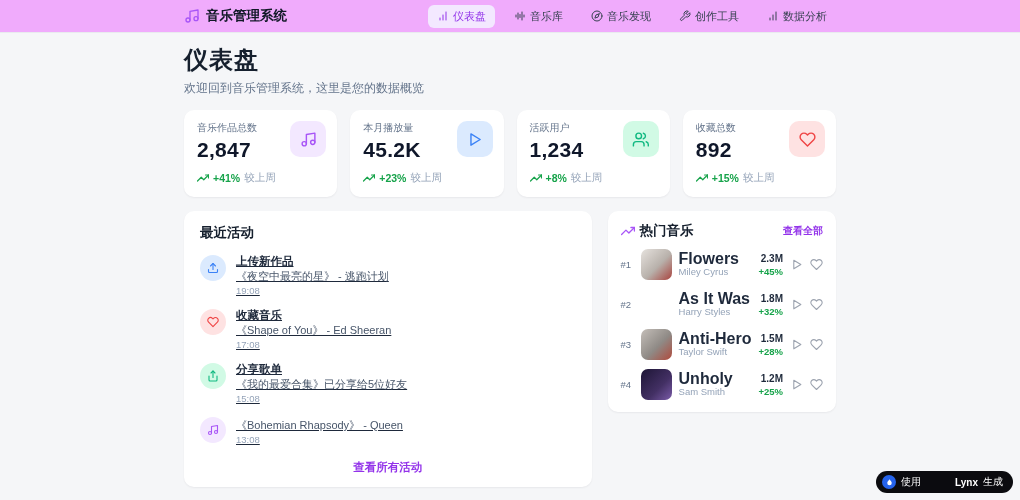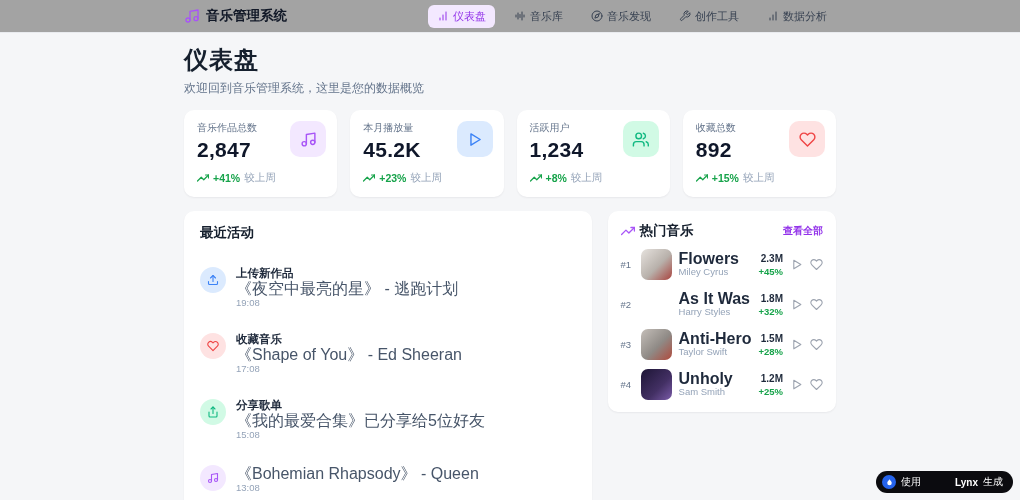--- a/index.html
+++ b/index.html
@@ -5,21 +5,21 @@
   * { box-sizing: border-box; margin: 0; padding: 0; }
   html, body { width: 1020px; height: 500px; overflow: hidden; }
   body {
     background: #f5f6f8;
     font-family: "Liberation Sans", "DejaVu Sans", sans-serif;
     color: #1e293b;
   }
   .container { width: 652px; margin: 0 auto; }
 
   
-  .header { height: 33px; background: #a3a3a3; border-bottom: 1px solid #e9ebef; }
+  .header { height: 33px; background: #f0abfc; border-bottom: 1px solid #e9ebef; }
   .header .container { height: 100%; display: flex; align-items: center; justify-content: space-between; }
   .logo-row { display: flex; align-items: center; gap: 6px; }
   .logo-icon { color: #a855f7; width: 16px; height: 16px; }
   .app-title { font-size: 13.5px; font-weight: bold; color: #111827; }
   .nav { display: flex; align-items: center; gap: 10px; }
   .nav-item { display: flex; align-items: center; gap: 4px; font-size: 11px; color: #374151; padding: 4px 9px; border-radius: 6px; cursor: pointer; white-space: nowrap; }
   .nav-item svg { width: 12px; height: 12px; }
   .nav-item.active { background: #f3e8ff; color: #9333ea; }
 
   
@@ -43,25 +43,25 @@
   .trend-value { color: #16a34a; font-weight: 700; }
   .trend-period { color: #94a3b8; }
 
   
   .panels { display: flex; gap: 16px; margin-top: 14px; align-items: flex-start; }
   .panel { background: #fff; border-radius: 10px; box-shadow: 0 1px 2px rgba(16,24,40,.06); }
   .panel-title { font-size: 13.5px; font-weight: 800; color: #16202e; }
 
   
   .activity-panel { width: 428px; padding: 13px 16px 12px; }
-  .activity-item { display: flex; gap: 10px; margin-top: 25px; }
+  .activity-item { display: flex; gap: 10px; margin-top: 13px; text-decoration: underline; }
   .act-icon { width: 26px; height: 26px; border-radius: 50%; display: flex; align-items: center; justify-content: center; flex-shrink: 0; }
   .act-icon svg { width: 12px; height: 12px; }
   .act-title { font-size: 11.5px; font-weight: 700; color: #1e293b; line-height: 13px; }
-  .act-desc { font-size: 16px; color: #475569; line-height: 13px; margin-top: 2px; }
+  .act-desc { font-size: 11px; color: #475569; line-height: 13px; margin-top: 2px; }
   .act-time { font-size: 9.5px; color: #94a3b8; line-height: 11px; margin-top: 2px; }
   .activity-footer { text-align: center; margin-top: 15px; font-size: 11.5px; font-weight: 700; color: #9333ea; cursor: pointer; }
 
   
   .hot-panel { flex: 1; padding: 11px 13px 12px; }
   .hot-header { display: flex; align-items: center; }
   .hot-title-row { display: flex; align-items: center; gap: 5px; }
   .hot-title-row svg { width: 14px; height: 14px; color: #a855f7; }
   .view-all { margin-left: auto; font-size: 10px; color: #9333ea; font-weight: 600; cursor: pointer; }
   .song-row { display: flex; align-items: center; gap: 7px; margin-top: 9px; }

